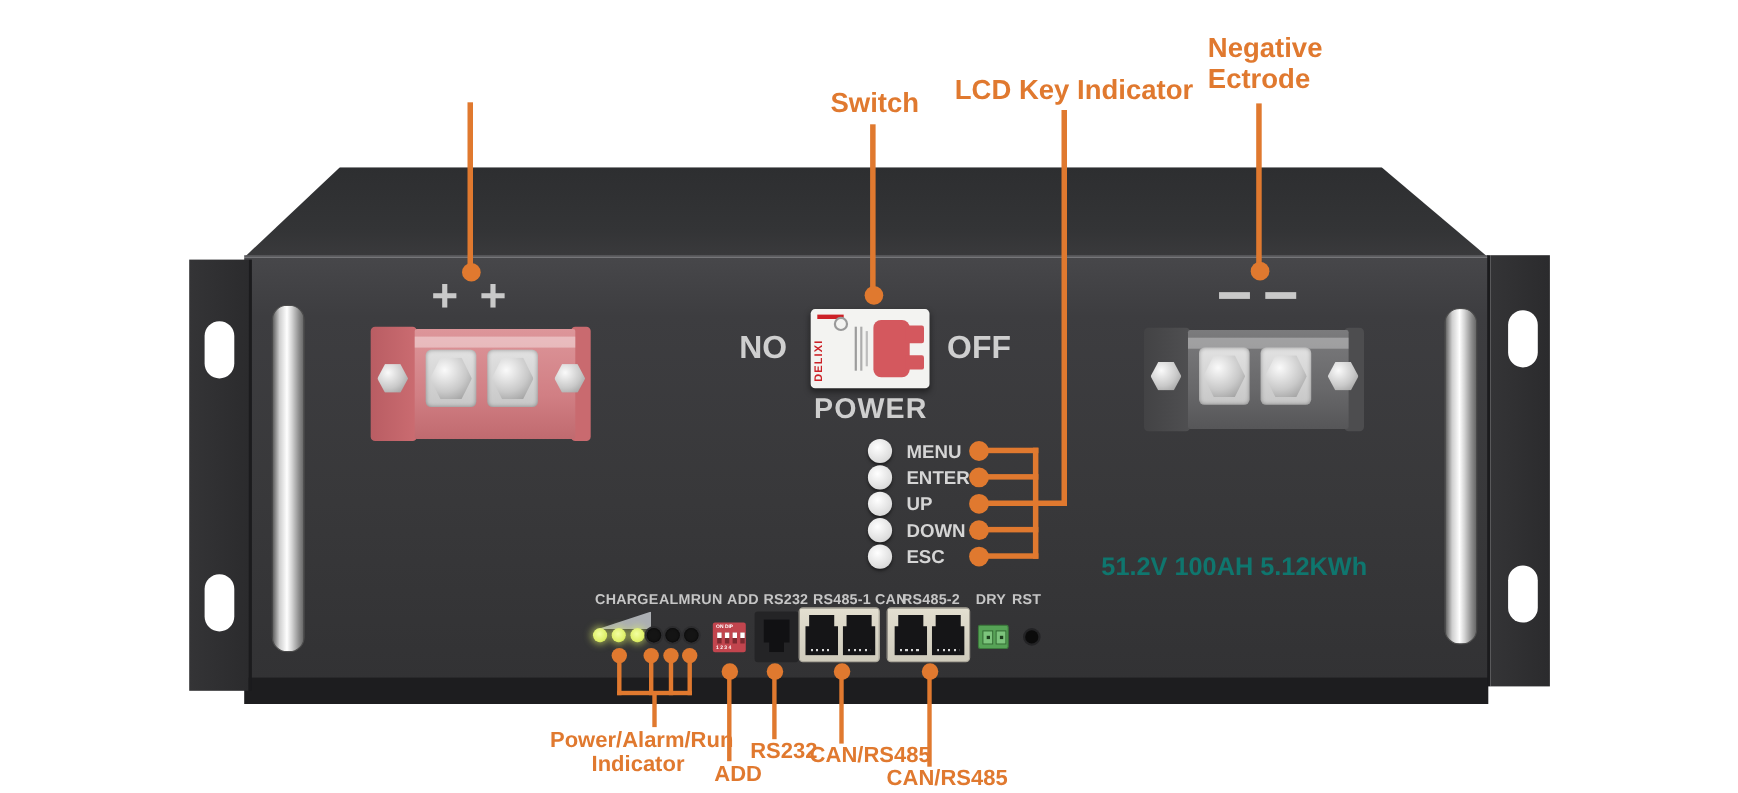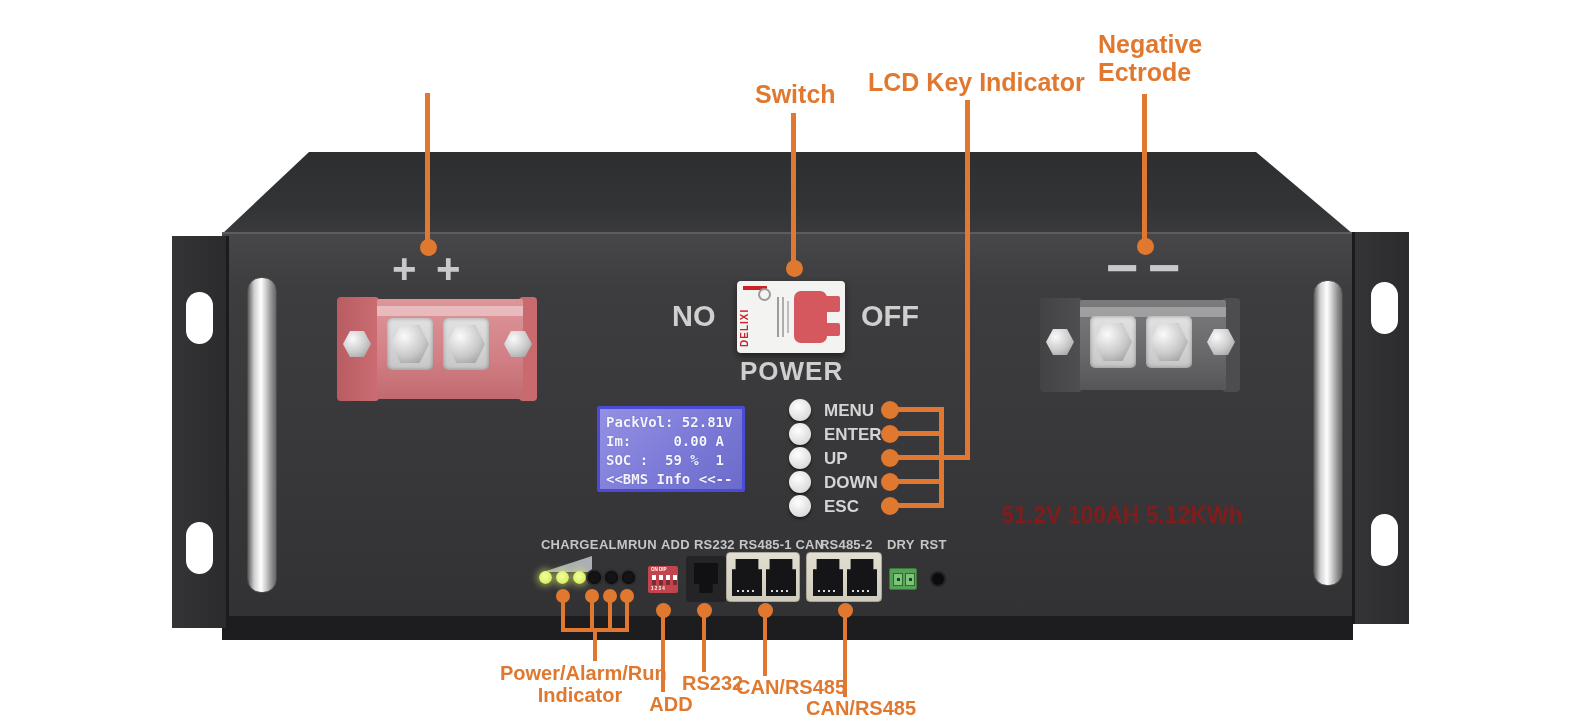--- a/index.html
+++ b/index.html
@@ -70,21 +70,21 @@
     clip-path:polygon(0 0,100% 0,100% 70%,78% 70%,78% 100%,22% 100%,22% 70%,0 70%);}
   .rjmod{position:absolute;top:552px;height:50px;background:linear-gradient(180deg,#e3dfd0,#cfcbbc);border:1px solid #aaa69a;border-radius:4px;z-index:4;box-sizing:border-box;}
   .rjport{position:absolute;top:6px;width:30px;height:37px;background:#151517;
     clip-path:polygon(0 28%,12% 28%,12% 0,88% 0,88% 28%,100% 28%,100% 100%,0 100%);}
   .rjpins{position:absolute;left:5px;bottom:4px;width:20px;height:2px;
     background:repeating-linear-gradient(90deg,#d8d8d8 0 2px,transparent 2px 5px);}
   .dry{position:absolute;left:889px;top:568px;width:28px;height:22px;background:#56a356;border:1px solid #3c7a3c;border-radius:2px;z-index:4;box-sizing:border-box;}
   .drysq{position:absolute;top:4px;width:10px;height:13px;background:#7cc47c;border:1px solid #2f6a2f;box-sizing:border-box;}
   .drysq::after{content:"";position:absolute;left:3px;top:4px;width:3px;height:3px;background:#1d401d;}
   .rst{position:absolute;left:932px;top:573px;width:12px;height:12px;border-radius:50%;background:#0b0b0b;box-shadow:0 0 0 2px #232325;z-index:4;}
-  .rating{position:absolute;left:998px;top:502px;width:248px;text-align:center;color:#7f1d1d;font-weight:bold;font-size:23px;line-height:27px;z-index:4;}
+  .rating{position:absolute;left:998px;top:502px;width:248px;text-align:center;color:#0f766e;font-weight:bold;font-size:23px;line-height:27px;z-index:4;}
 </style>
 </head>
 <body>
 
 <div id="stage">
 
   <div class="topface"></div>
   <div class="frontface"></div>
   <div class="bottomstrip"></div>
 
@@ -143,26 +143,20 @@
     <span class="brand">DELIXI</span>
     <div style="position:absolute;left:21px;top:7px;width:13px;height:13px;border:2px solid #9a9a9a;border-radius:50%;box-sizing:border-box;"></div>
     <div style="position:absolute;left:40px;top:16px;width:2px;height:40px;background:#9c9c9c;"></div>
     <div style="position:absolute;left:45px;top:16px;width:2px;height:40px;background:#adadad;"></div>
     <div style="position:absolute;left:50px;top:20px;width:2px;height:32px;background:#bdbdbd;"></div>
     <div class="toggle-body"></div>
     <div class="toggle-tab-top"></div>
     <div class="toggle-tab-bot"></div>
   </div>
 
-  <div class="lcd">
-    <div>PackVol: 52.81V</div>
-    <div>Im:     0.00 A</div>
-    <div>SOC :  59 %  1</div>
-    <div>&lt;&lt;BMS Info &lt;&lt;--</div>
-  </div>
 
   <div class="keybtn" style="top:399px;"></div>
   <div class="keybtn" style="top:423px;"></div>
   <div class="keybtn" style="top:447px;"></div>
   <div class="keybtn" style="top:471px;"></div>
   <div class="keybtn" style="top:495px;"></div>
   <span class="keylbl" style="top:401px;">MENU</span>
   <span class="keylbl" style="top:425px;">ENTER</span>
   <span class="keylbl" style="top:449px;">UP</span>
   <span class="keylbl" style="top:473px;">DOWN</span>

